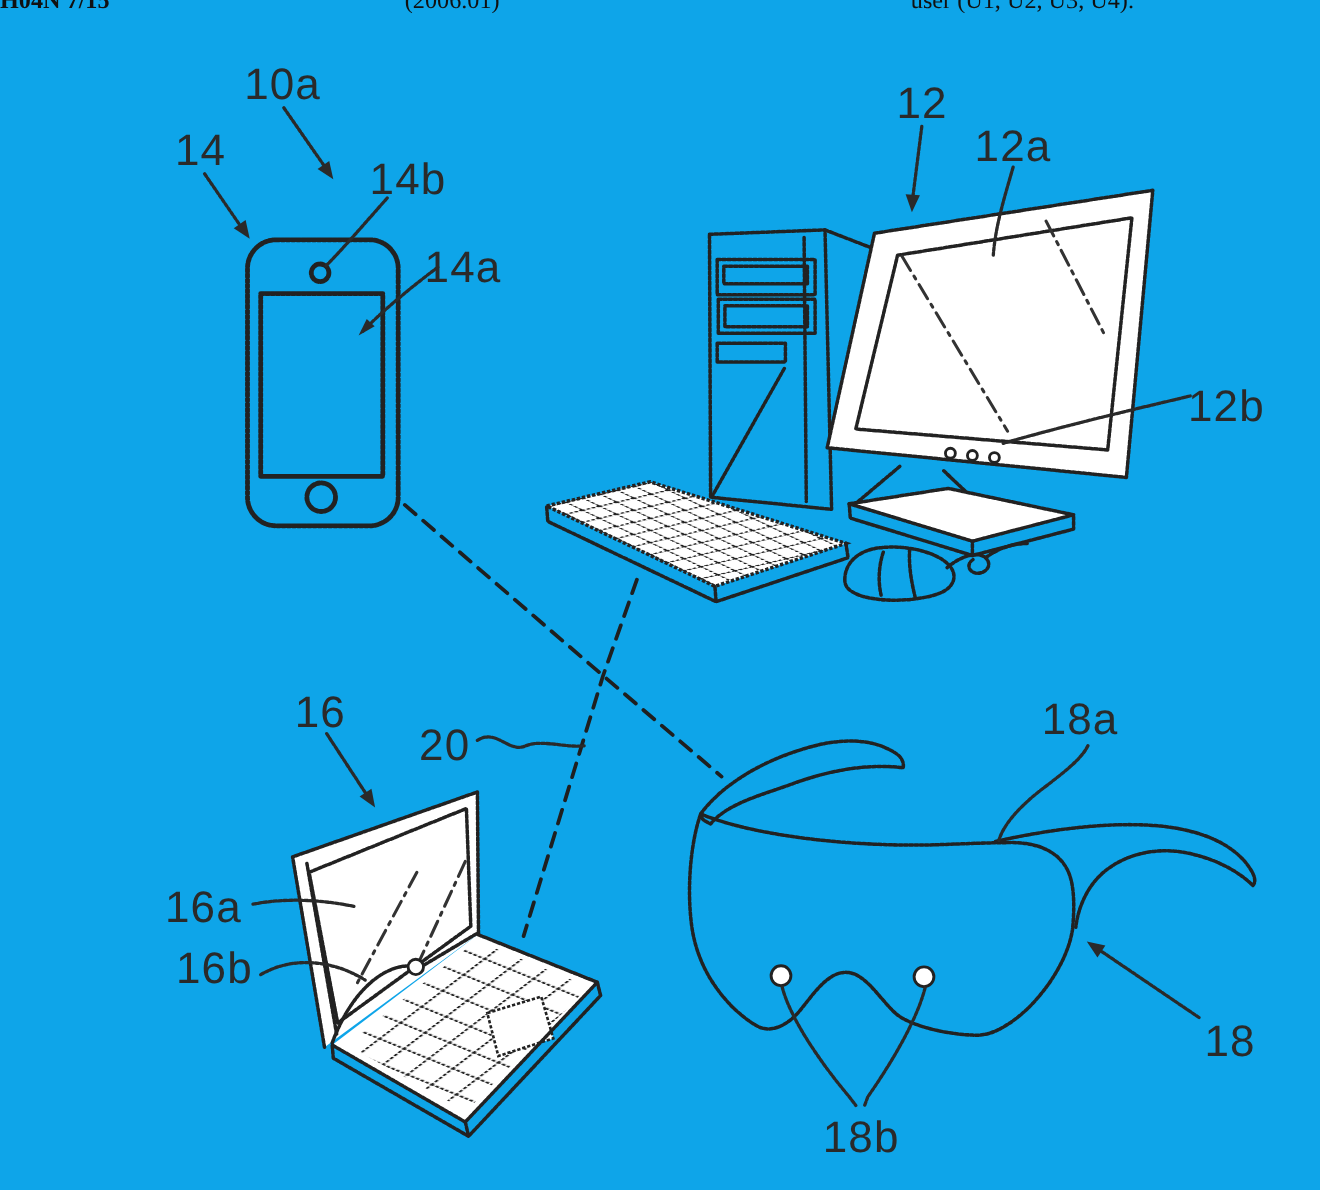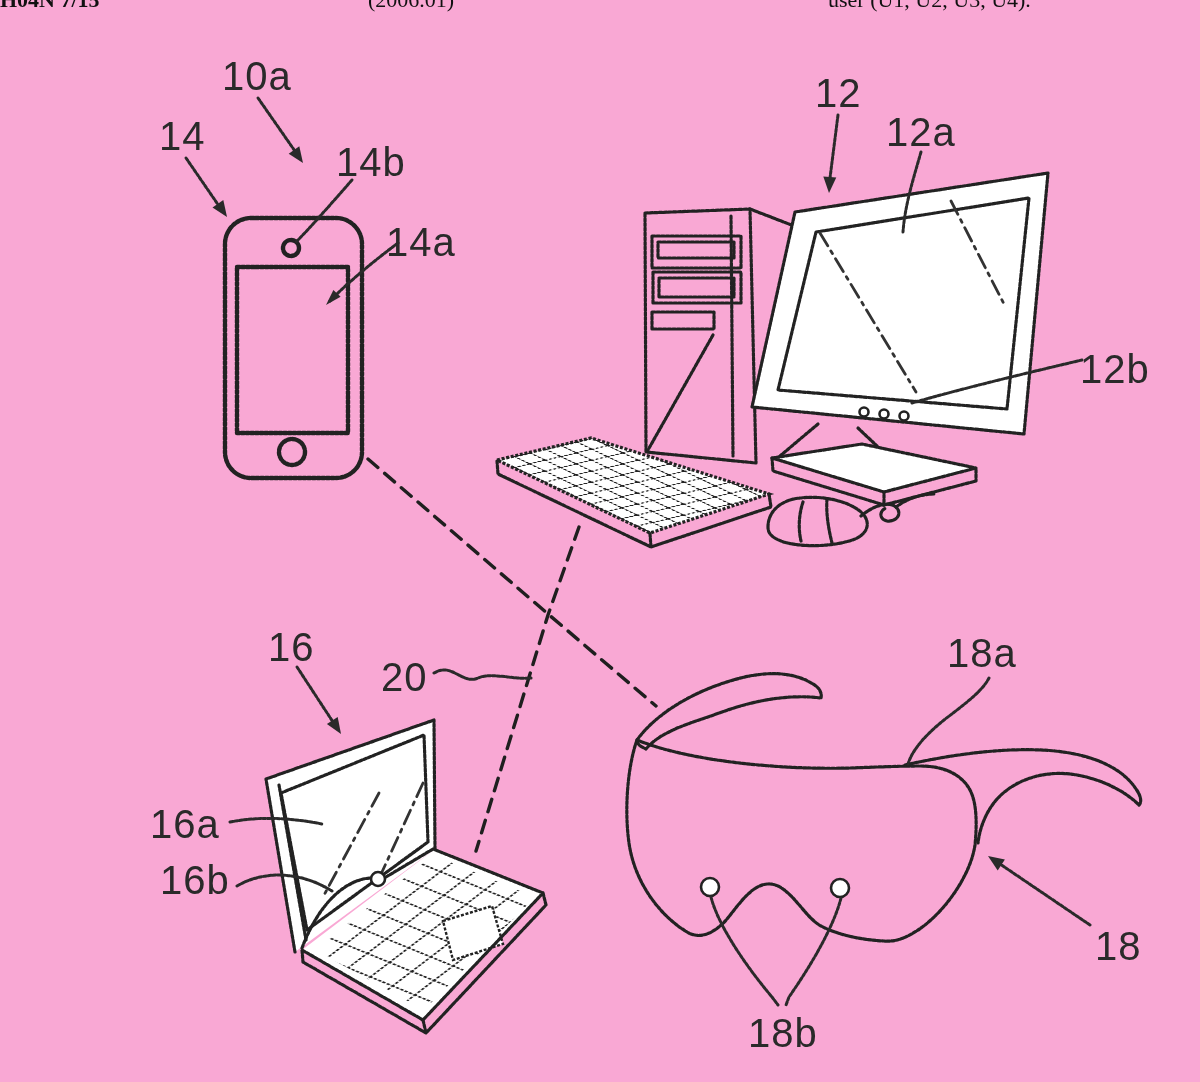--- a/index.html
+++ b/index.html
@@ -1,16 +1,16 @@
 <!DOCTYPE html>
 <html><head>
 <meta charset="utf-8">
 <style>
   html,body{margin:0;padding:0;background:#fff;}
-  .page{position:relative;width:1200px;height:1082px;background:#f9a8d4;overflow:hidden;
+  .page{position:relative;width:1200px;height:1082px;background:#0ea5e9;overflow:hidden;
         font-family:"Liberation Serif",serif;}
   .topstrip{position:absolute;top:0;left:0;width:1200px;height:12px;overflow:hidden;}
   .frag{position:absolute;top:-13px;white-space:nowrap;color:#111;
         font-family:"Liberation Serif",serif;font-size:22px;}
   .frag.b{font-weight:bold;}
   svg{position:absolute;left:0;top:0;}
   .lbl{font-family:"Liberation Sans",sans-serif;font-size:40px;fill:#2a2a2a;letter-spacing:1px;}
   .s  {fill:none;stroke:#222;stroke-width:3.2;stroke-dasharray:3 1.7;stroke-linecap:round;stroke-linejoin:round;}
   .sph{fill:none;stroke:#222;stroke-width:4.4;stroke-dasharray:3 1.7;stroke-linecap:round;stroke-linejoin:round;}
   .wf {fill:#fff;stroke:none;}

